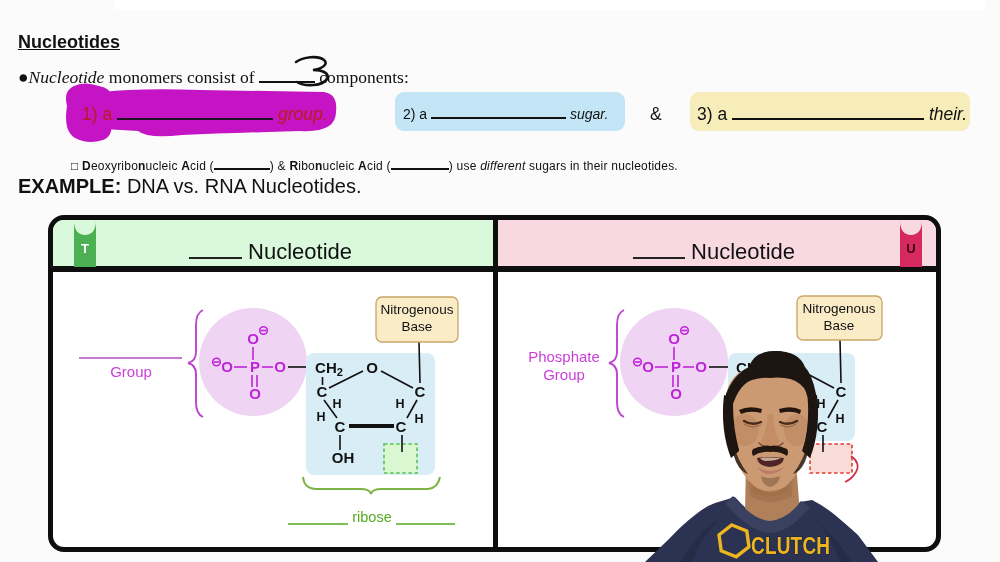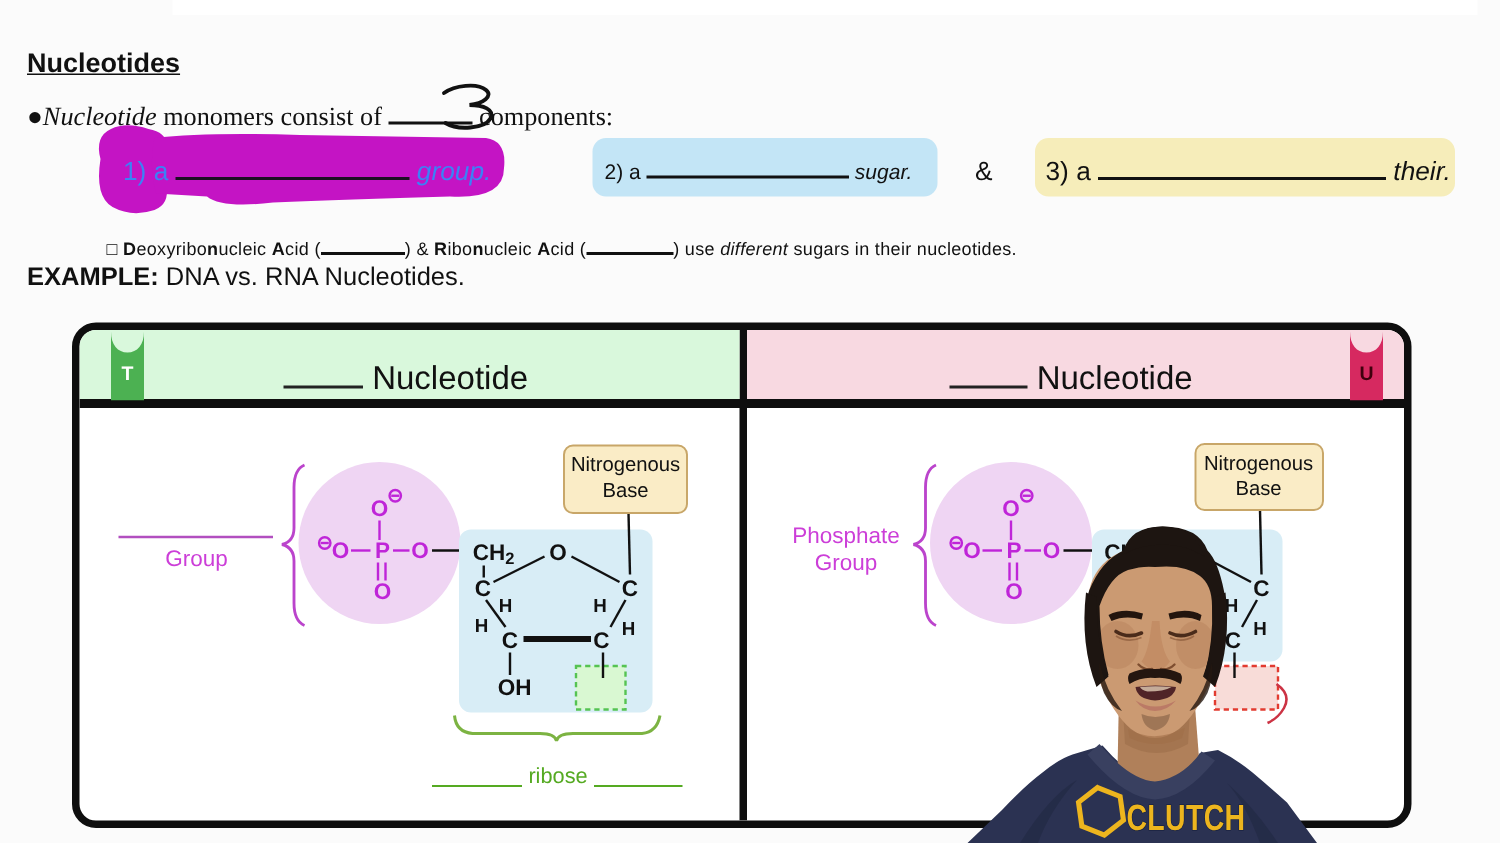--- a/index.html
+++ b/index.html
@@ -16,26 +16,26 @@
 
   <svg class="abs" style="left:0;top:0;" width="1000" height="562">
     <path d="M74,86 Q63,91 67,106 Q63,131 75,138 Q88,145 103,140 Q113,136 111,124 L111,97 Q111,88 99,86 Q84,81 74,86 Z" fill="#c414c4"></path>
       <path d="M103,92 Q99,110 104,129 L138,131 Q148,139 182,135 Q230,133 300,131 Q336,133 336,112 Q338,94 324,92 L200,90 Q138,88 103,92 Z" fill="#c414c4"></path>
     <rect x="395" y="92" width="230" height="39" rx="9" fill="#c3e5f6"></rect>
     <rect x="690" y="92" width="280" height="39" rx="9" fill="#f6edba"></rect>
   </svg>
 
   <div class="abs" style="left:18px;top:32px;font-size:18px;font-weight:bold;text-decoration:underline;">Nucleotides</div>
   <div class="abs" style="left:18px;top:67px;font-size:17.5px;font-family:Liberation Serif, serif;">●<i>Nucleotide</i> monomers consist of <span class="bl" style="width:56px;"></span> components:</div>
-  <div class="abs" style="left:82px;top:104px;font-size:17.5px;color:#3b82f6;">1) a <span class="bl" style="width:156px;border-color:#1c1022;"></span> <i>group.</i></div>
+  <div class="abs" style="left:82px;top:104px;font-size:17.5px;color:#b91c1c;">1) a <span class="bl" style="width:156px;border-color:#1c1022;"></span> <i>group.</i></div>
   <div class="abs" style="left:403px;top:104px;font-size:14px;">2) a <span class="bl" style="width:135px;"></span> <i>sugar.</i></div>
   <div class="abs" style="left:650px;top:104px;font-size:17.5px;">&amp;</div>
   <div class="abs" style="left:697px;top:104px;font-size:17.5px;">3) a <span class="bl" style="width:192px;"></span> <i>their.</i></div>
   <div class="abs" style="left:71px;top:155px;font-size:12px;letter-spacing:0.22px;">□ <b>D</b>eoxyribo<b>n</b>ucleic <b>A</b>cid (<span class="bl" style="width:56px;"></span>) &amp; <b>R</b>ibo<b>n</b>ucleic <b>A</b>cid (<span class="bl" style="width:58px;"></span>) use <i>different</i> sugars in their nucleotides.</div>
-  <div class="abs" style="left:18px;top:175px;font-size:17px;"><b>EXAMPLE:</b> DNA vs. RNA Nucleotides.</div>
+  <div class="abs" style="left:18px;top:175px;font-size:20px;"><b>EXAMPLE:</b> DNA vs. RNA Nucleotides.</div>
 
   <svg class="abs" style="left:0;top:0;" width="1000" height="562">
     <path d="M296,62 C303,57 318,55 324,60 C329,64 322,69 313,70 C322,70 330,73 327,79 C323,86 305,87 297,82" fill="none" stroke="#111" stroke-width="2.6" stroke-linecap="round"></path>
   </svg>
 
   <div class="abs" style="left:48px;top:215px;width:883px;height:327px;border:5px solid #0e0e0e;border-radius:16px;background:#fff;overflow:hidden;">
     <div style="display:flex;height:46px;border-bottom:6px solid #0e0e0e;">
       <div style="width:440px;background:#d9f8dc;position:relative;">
         <div style="position:absolute;left:136px;top:19px;font-size:22px;"><span class="blk" style="display:inline-block;width:53px;height:15px;"></span> Nucleotide</div>
         <svg style="position:absolute;left:21px;top:1px;" width="22" height="46">

